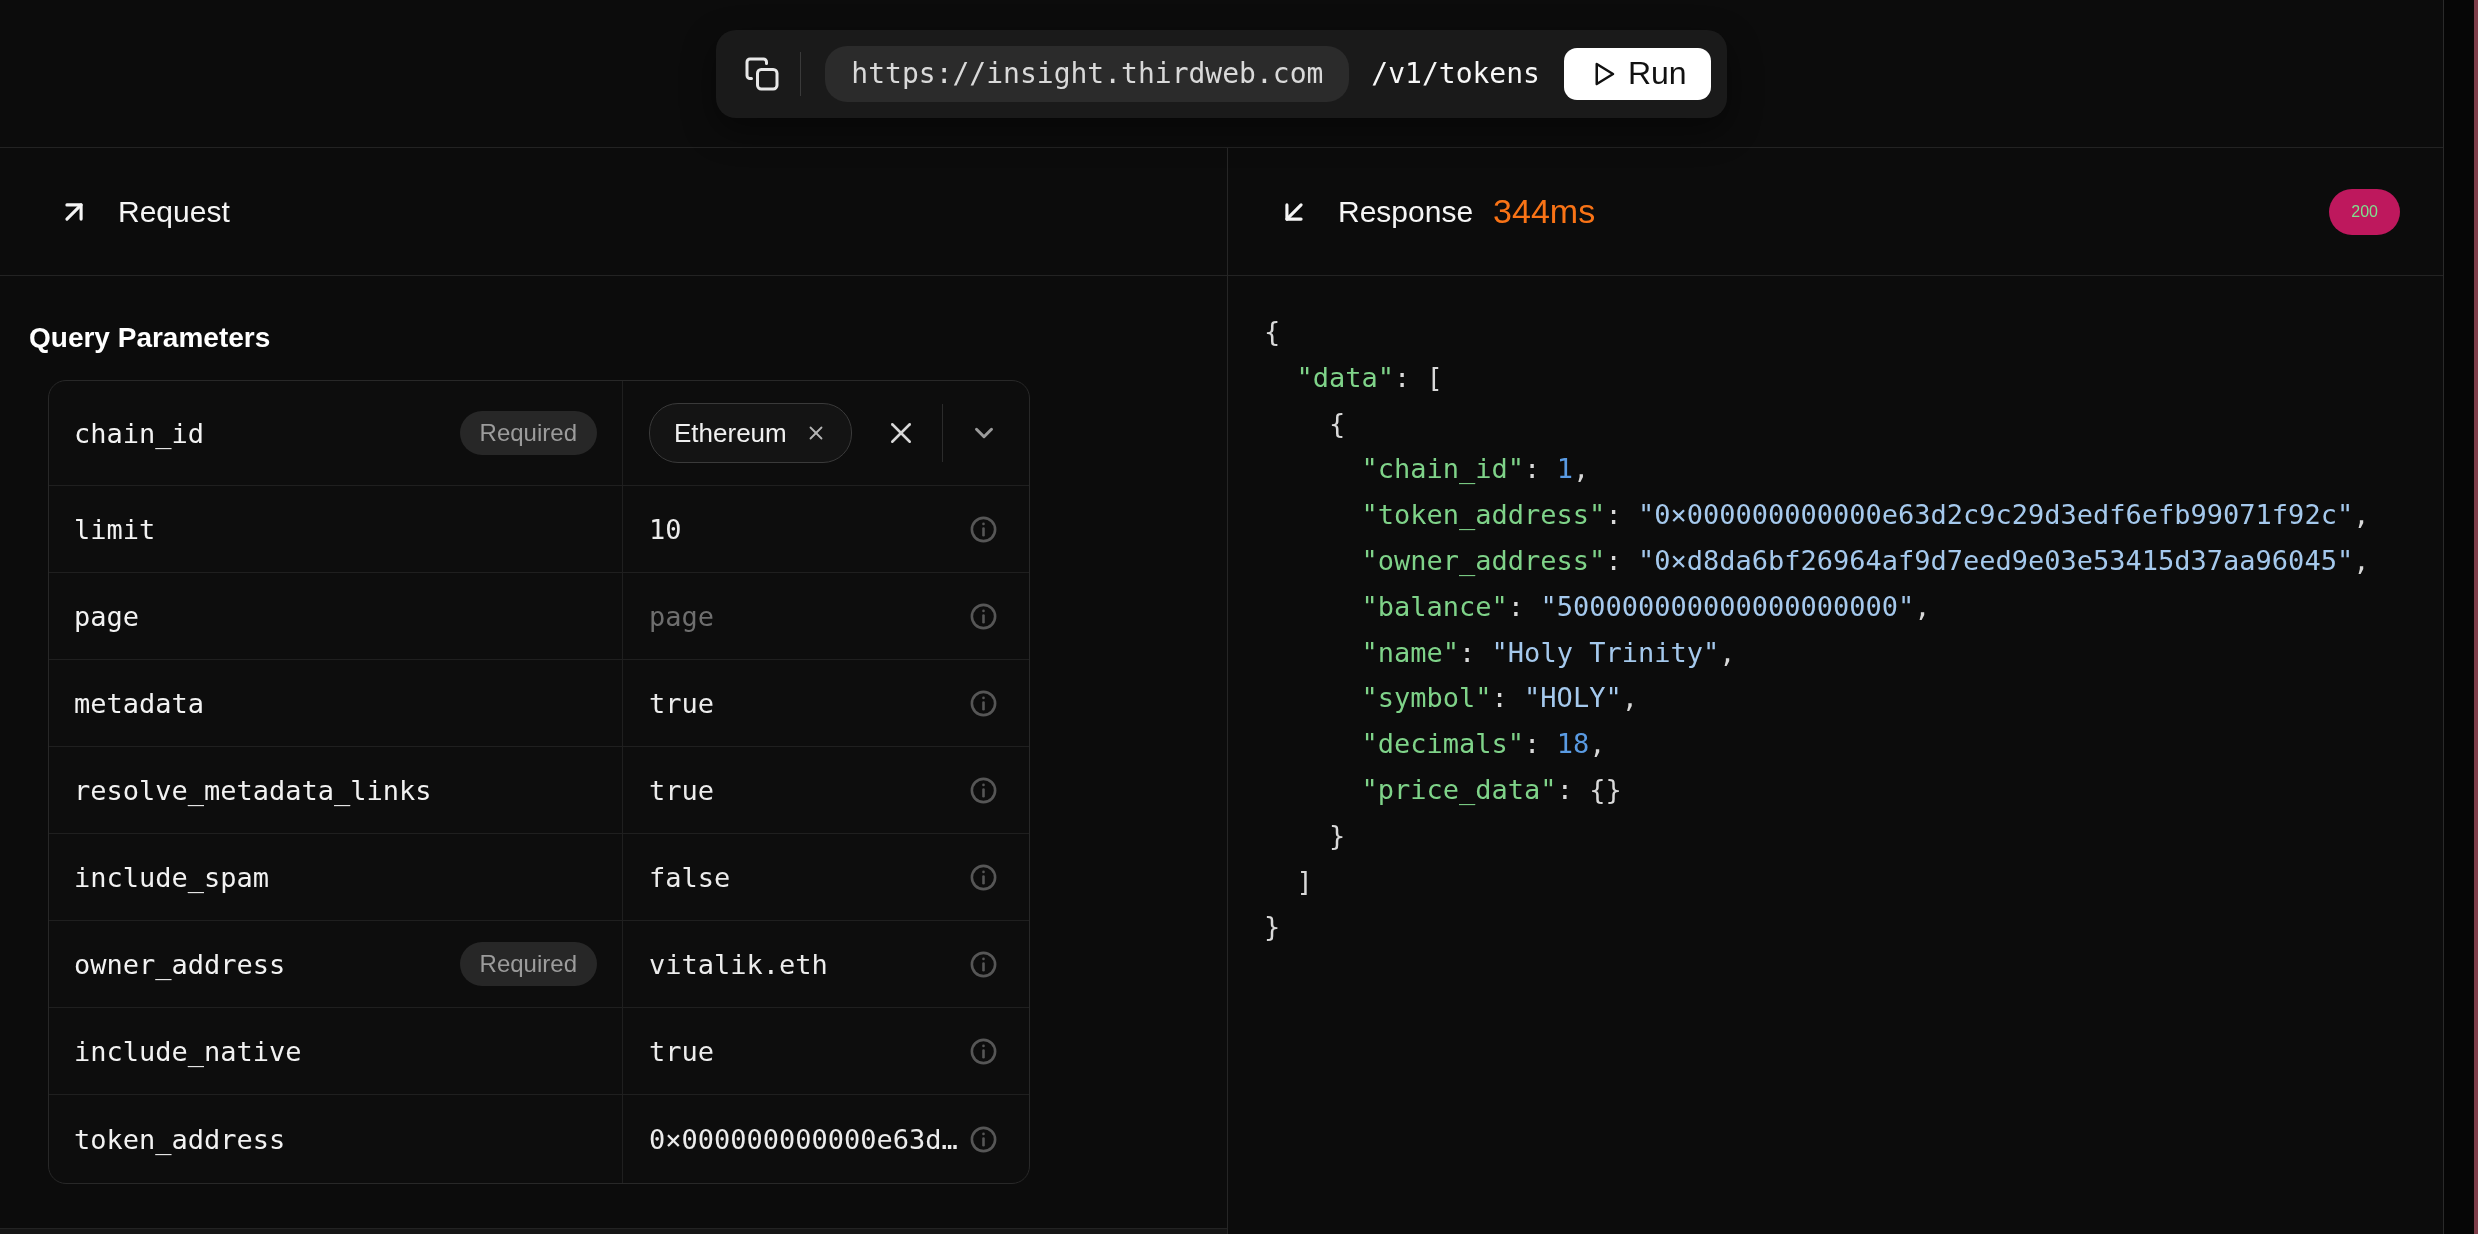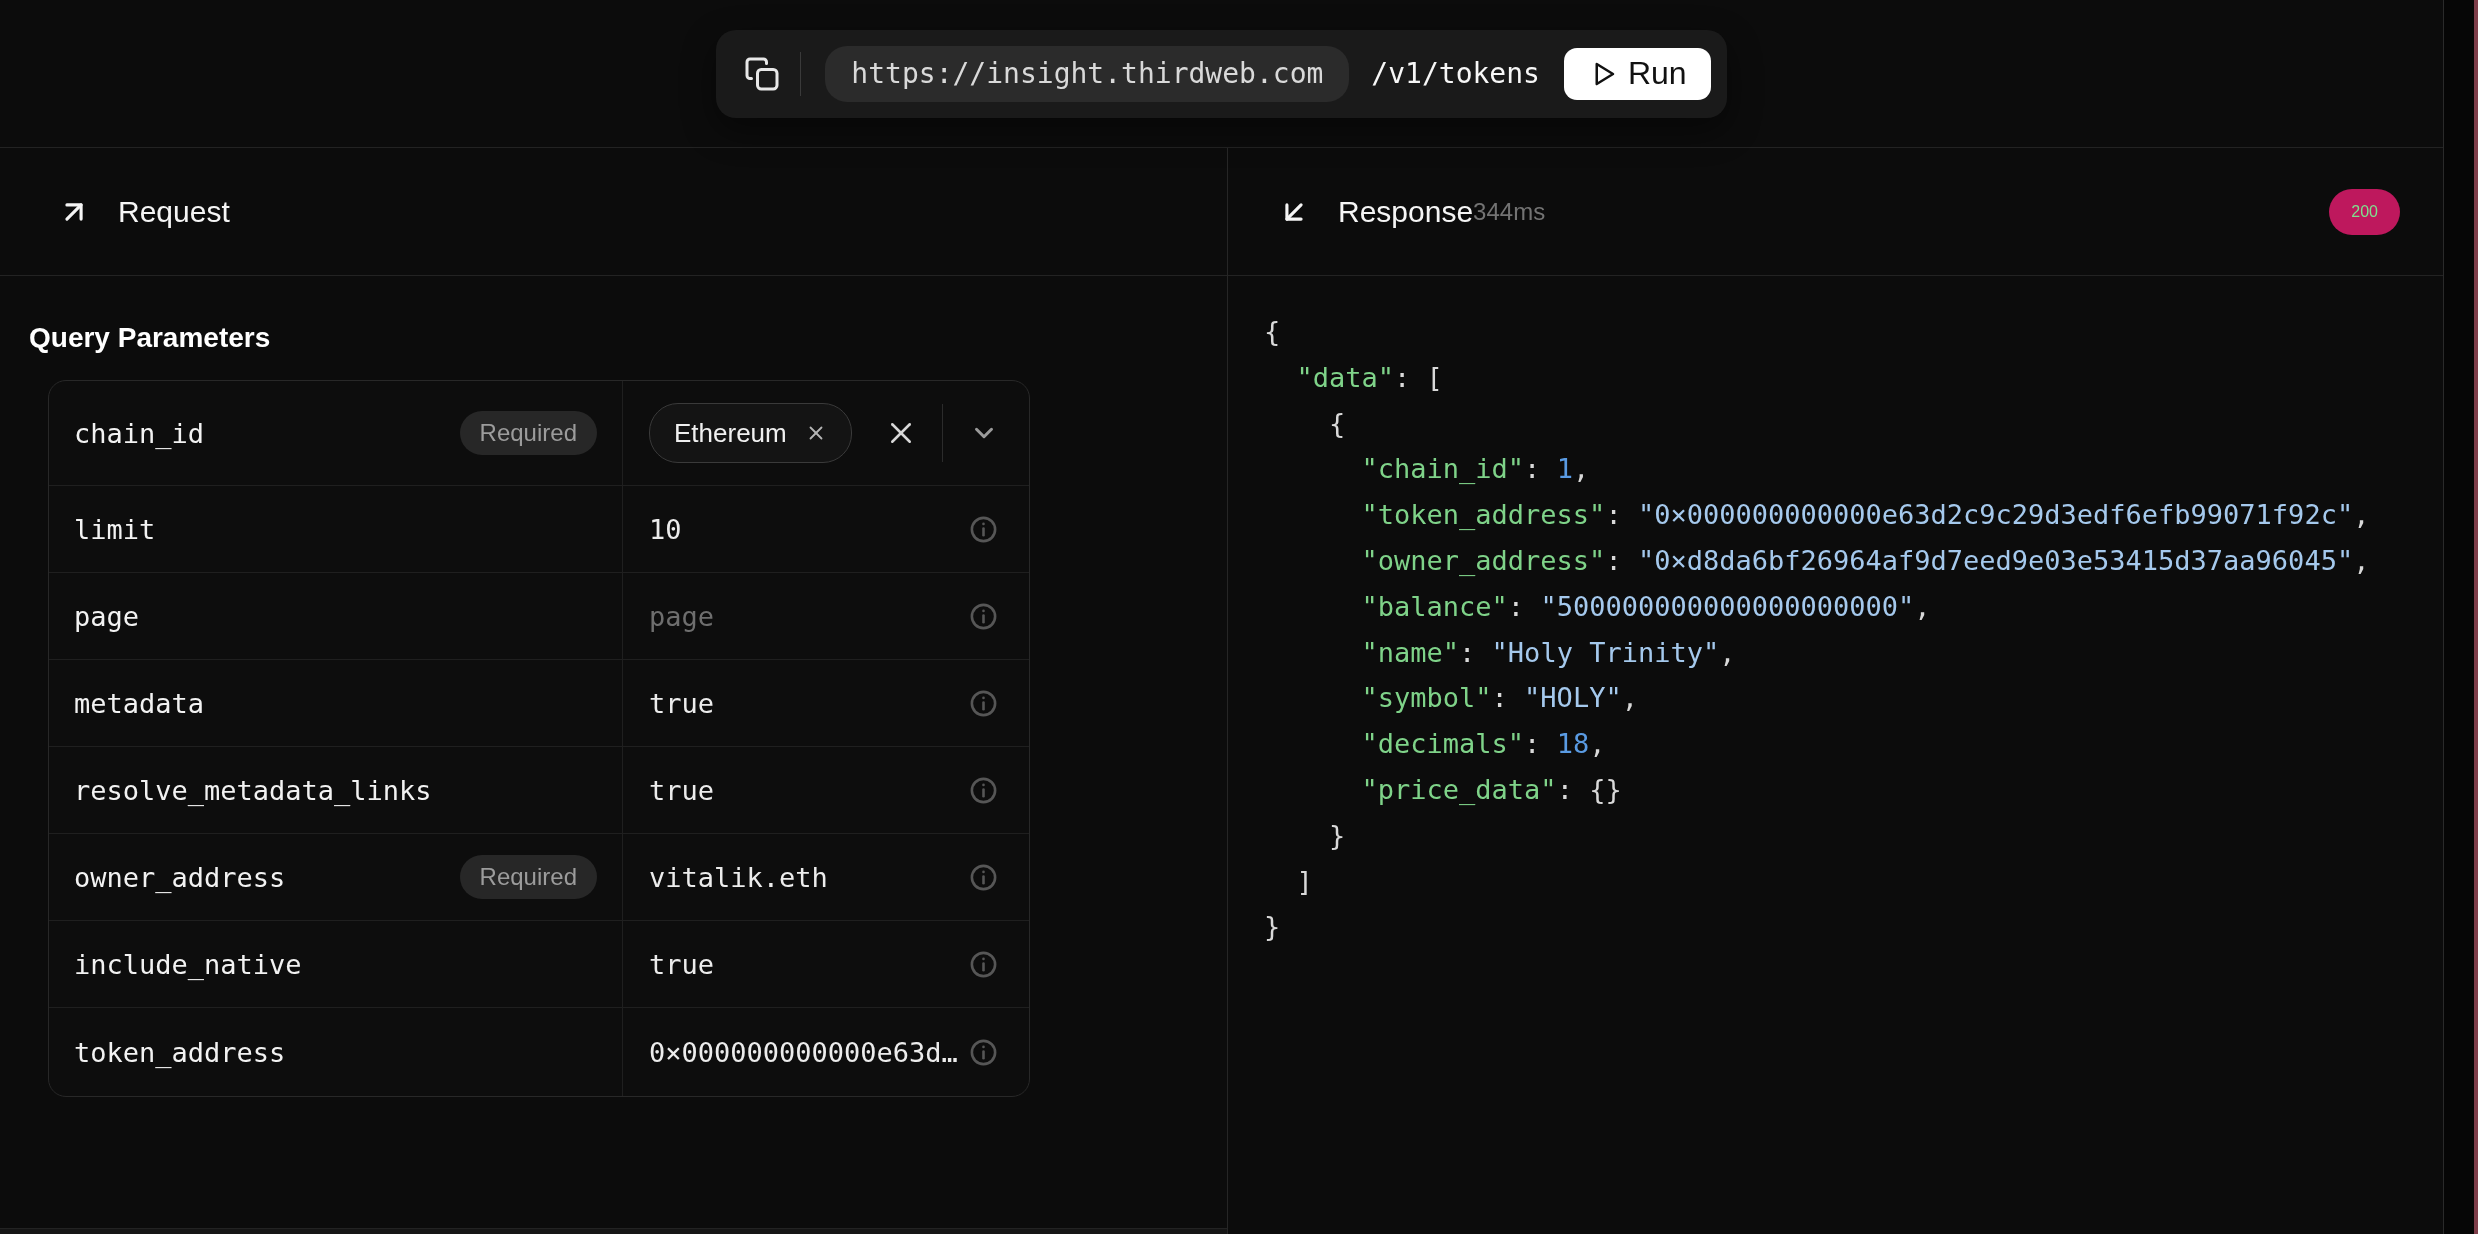--- a/index.html
+++ b/index.html
@@ -25,21 +25,21 @@
 
   
   .main { flex:1; display:flex; min-height:0; }
   .left-panel { width:1228px; flex:0 0 1228px; border-right:1px solid #262626;
                 box-sizing:border-box; position:relative; }
   .right-panel { flex:1; position:relative; }
   .panel-header { height:127px; border-bottom:1px solid #232323; display:flex; align-items:center; }
   .left-panel .panel-header { padding-left:57px; }
   .right-panel .panel-header { padding-left:49px; padding-right:43px; }
   .panel-title { font-size:30px; color:#f5f5f5; margin-left:27px; }
-  .resp-time { font-size:24px; color:#737373; }
+  .resp-time { font-size:34px; color:#f97316; margin-left:20px; }
   .status-badge { margin-left:auto; height:46px; display:flex; align-items:center;
                   background:#be185d; color:#7fe08e; border-radius:23px; padding:0 22px;
                   font-size:16px; font-weight:500; }
 
   
   .section-title { font-size:28px; font-weight:700; color:#ffffff; margin:46px 0 0 29px; }
   .qp-table { margin:26px 0 0 48px; width:982px; box-sizing:border-box;
               border:1px solid #282828; border-radius:18px; background:#0d0d0d; overflow:hidden; }
   .qp-row { display:flex; border-bottom:1px solid #1f1f1f; height:86px; }
   .qp-row.first { height:104px; }
@@ -235,20 +235,38 @@
                   <svg width="31" height="31" viewBox="0 0 24 24" fill="none" stroke="#565656" stroke-width="2" stroke-linecap="round">
                     <circle cx="12" cy="12" r="9"></circle>
                       <line x1="12" y1="11.2" x2="12" y2="16.5"></line>
                       <line x1="12" y1="7.6" x2="12" y2="7.7"></line>
                   </svg>
                 </span>
               </button>
             </div>
           </div>
 
+          <div class="qp-row">
+            <div class="name-cell">
+              <span class="pname mono">include_spam</span>
+            </div>
+            <div class="value-cell">
+              <span class="val mono">false</span>
+              <span class="cell-spacer"></span>
+              <button class="info-btn">
+                <span>
+                  <svg width="31" height="31" viewBox="0 0 24 24" fill="none" stroke="#565656" stroke-width="2" stroke-linecap="round">
+                    <circle cx="12" cy="12" r="9"></circle>
+                      <line x1="12" y1="11.2" x2="12" y2="16.5"></line>
+                      <line x1="12" y1="7.6" x2="12" y2="7.7"></line>
+                  </svg>
+                </span>
+              </button>
+            </div>
+          </div>
 
           <div class="qp-row">
             <div class="name-cell">
               <span class="pname mono">owner_address</span>
               <span class="req-badge">Required</span>
             </div>
             <div class="value-cell">
               <span class="val mono">vitalik.eth</span>
               <span class="cell-spacer"></span>
               <button class="info-btn">

